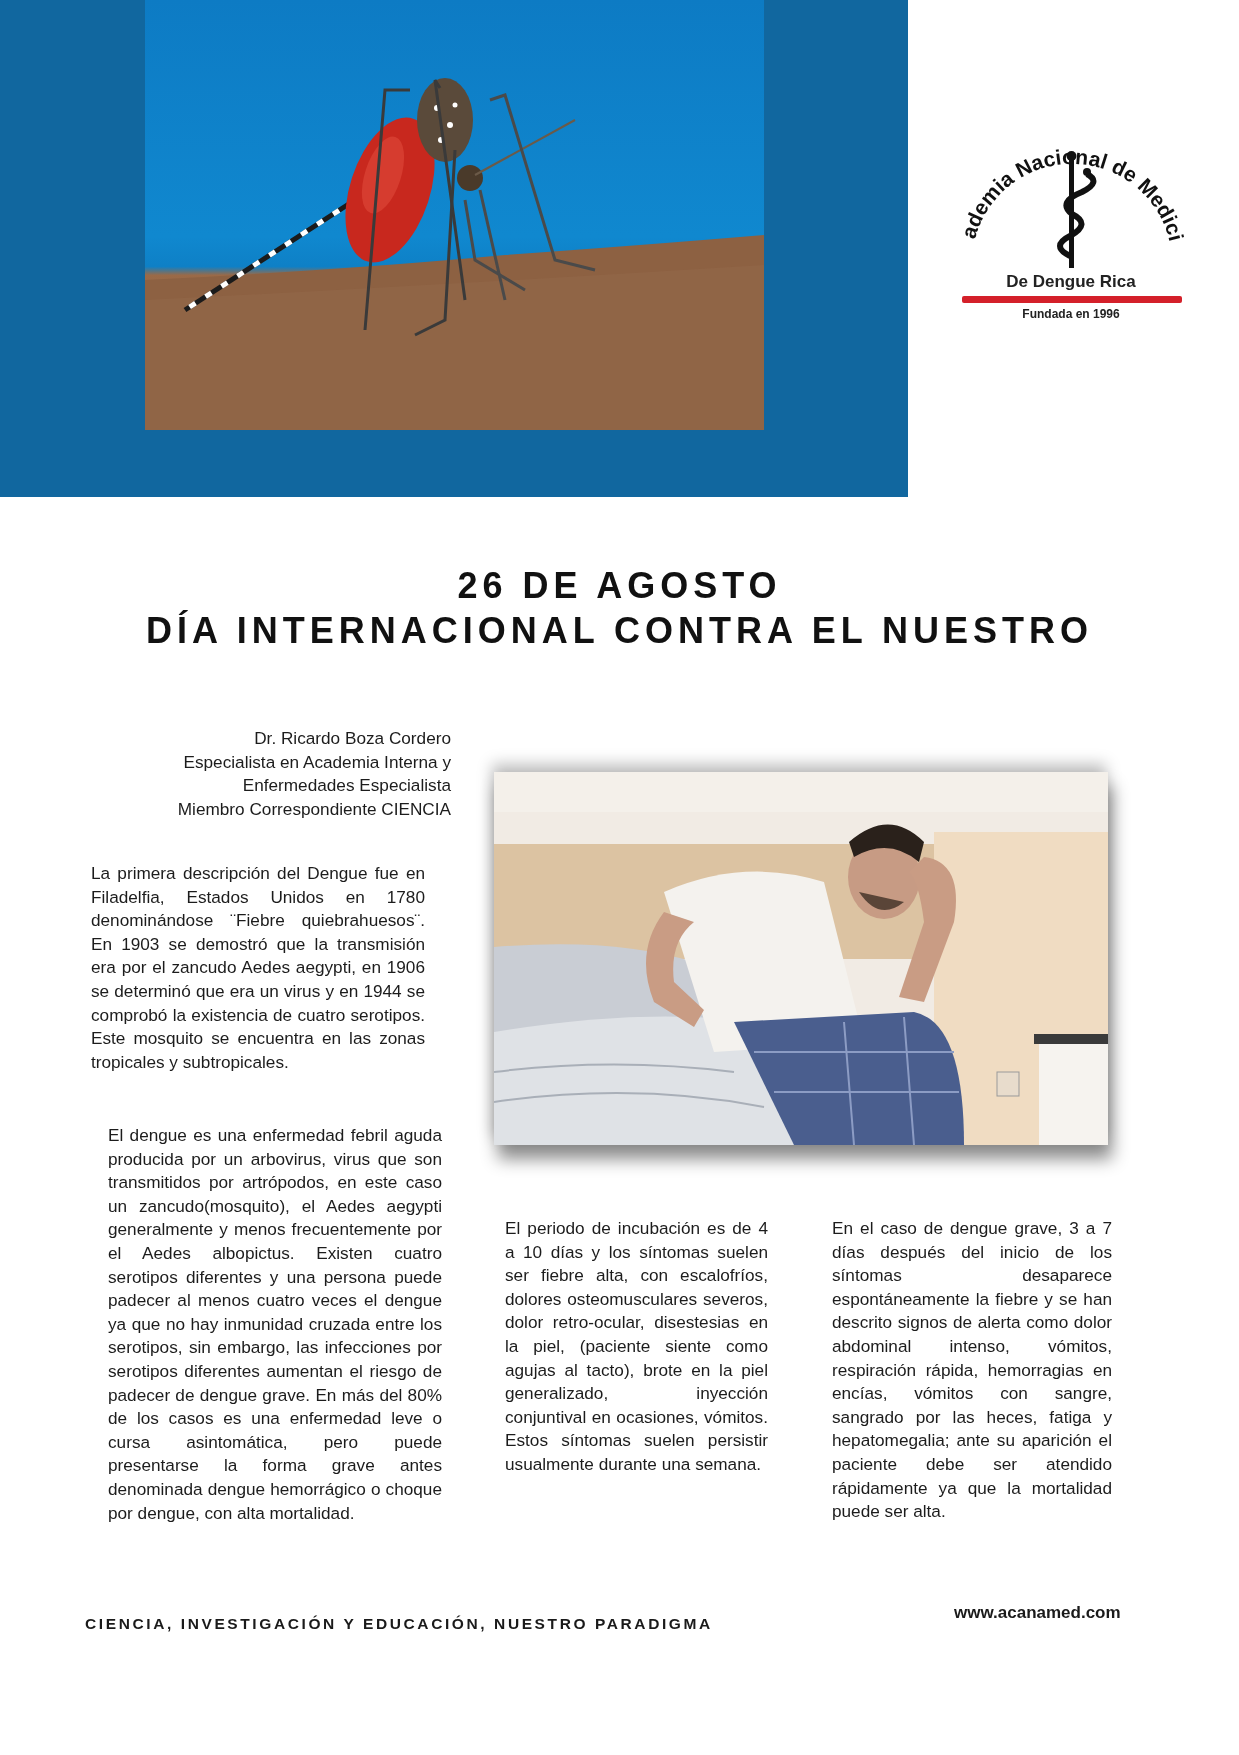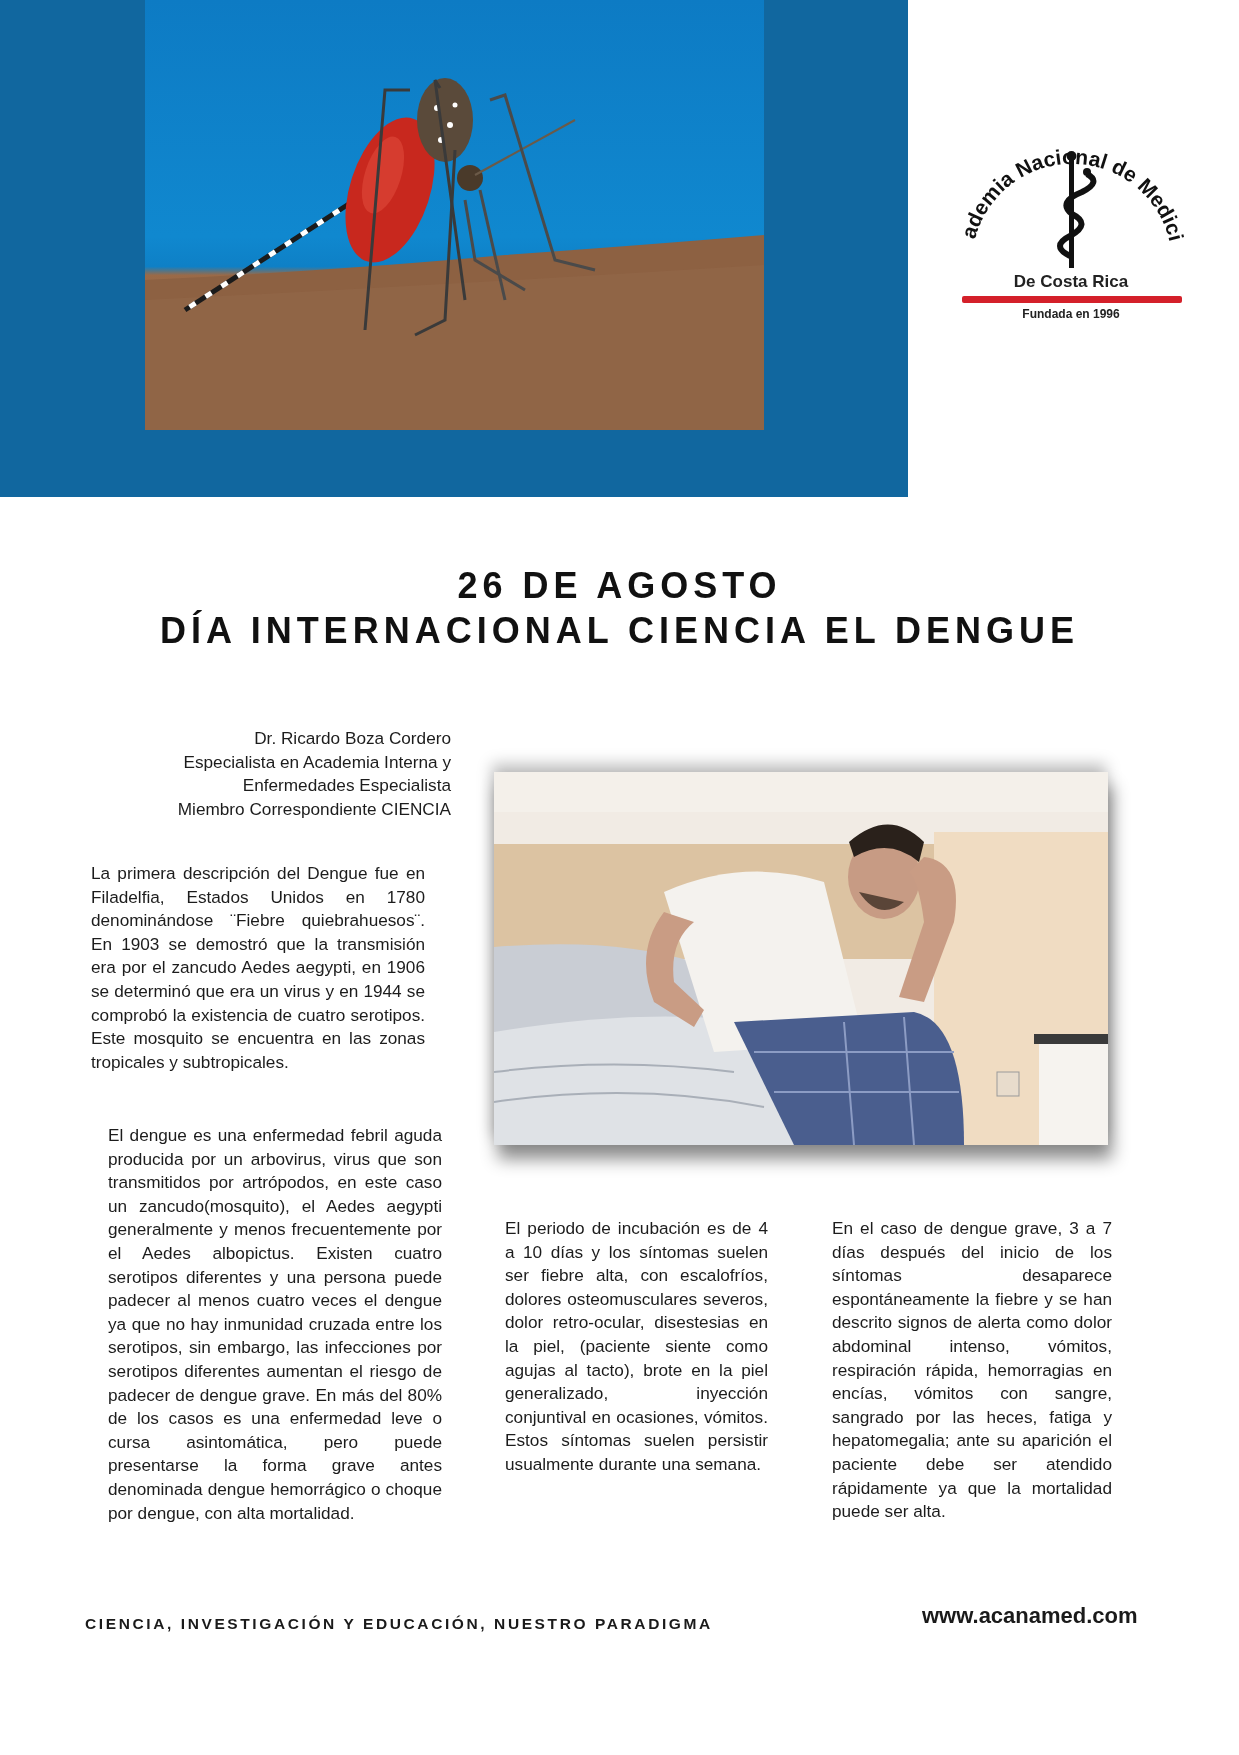--- a/index.html
+++ b/index.html
@@ -26,21 +26,21 @@
   .author div { white-space: nowrap; }
   .p1 { left: 91px; top: 862px; width: 334px; }
   .p2 { left: 108px; top: 1124px; width: 334px; }
   .col2 { left: 505px; top: 1217px; width: 263px; }
   .col3 { left: 832px; top: 1217px; width: 280px; }
 
   .sick-photo-wrap { position: absolute; left: 494px; top: 772px; width: 614px; height: 373px; box-shadow: 4px 14px 16px rgba(0,0,0,0.45), -2px -8px 14px rgba(0,0,0,0.25); overflow: hidden; background: #efe6dc; }
   .sick-photo-wrap svg { width: 100%; height: 100%; display: block; }
 
   .footer-slogan { position: absolute; left: 76px; top: 1615px; font-size: 15.5px; font-weight: bold; letter-spacing: 2.6px; color: #1a1a1a; margin-left: 9px; }
-  .footer-url { position: absolute; left: 922px; top: 1603px; font-size: 22px; font-weight: bold; color: #1a1a1a; }
+  .footer-url { position: absolute; left: 954px; top: 1603px; font-size: 17px; font-weight: bold; color: #1a1a1a; }
 </style>
 </head>
 <body>
 
 <div class="hero-panel">
   <div class="hero-photo">
     <svg viewBox="0 0 619 430" preserveAspectRatio="none">
 
       <path d="M0 280 Q200 270 360 255 Q500 245 619 235 L619 430 L0 430 Z" fill="#8d6142"></path>
       <path d="M0 300 Q300 285 619 265 L619 430 L0 430 Z" fill="#93674a" opacity="0.6"></path>
@@ -80,27 +80,27 @@
       <textPath href="#arcPath" startOffset="50%" text-anchor="middle">Academia Nacional de Medicina</textPath>
     </text>
 
     <g>
       <rect x="117" y="44" width="5" height="112" fill="#111"></rect>
       <circle cx="119.5" cy="44" r="5" fill="#111"></circle>
       <path d="M135 62 Q150 70 130 80 Q105 90 120 102 Q140 112 118 124 Q98 134 118 144" stroke="#111" stroke-width="6" fill="none"></path>
       <circle cx="135" cy="60" r="4" fill="#111"></circle>
     </g>
   </svg>
-  <div class="logo-sub costa">De Costa Rica</div>
+  <div class="logo-sub costa">De Dengue Rica</div>
   <div class="logo-bar"></div>
   <div class="logo-sub fund">Fundada en 1996</div>
 </div>
 
 <div class="title l1">26 DE AGOSTO</div>
-<div class="title l2">DÍA INTERNACIONAL CIENCIA EL DENGUE</div>
+<div class="title l2">DÍA INTERNACIONAL CONTRA EL NUESTRO</div>
 
 <div class="body-text author">
   <div>Dr. Ricardo Boza Cordero</div>
   <div>Especialista en Academia Interna y</div>
   <div>Enfermedades Especialista</div>
   <div>Miembro Correspondiente CIENCIA</div>
 </div>
 
 <p class="body-text p1">La primera descripción del Dengue fue en Filadelfia, Estados Unidos en 1780 denominándose ¨Fiebre quiebrahuesos¨. En 1903 se demostró que la transmisión era por el zancudo Aedes aegypti, en 1906 se determinó que era un virus y en 1944 se comprobó la existencia de cuatro serotipos. Este   mosquito se encuentra en las zonas tropicales y subtropicales.</p>
 <p class="body-text p2">El dengue es una enfermedad febril aguda producida por un arbovirus, virus que son transmitidos por artrópodos, en este caso un zancudo(mosquito), el Aedes aegypti generalmente y menos frecuentemente por el Aedes albopictus. Existen cuatro serotipos diferentes y una persona puede padecer al menos cuatro veces el dengue ya que no hay inmunidad cruzada entre los serotipos, sin embargo, las infecciones por serotipos diferentes aumentan el riesgo de padecer de dengue grave. En más del 80% de los casos es una enfermedad leve o cursa asintomática, pero puede presentarse la forma grave antes denominada dengue hemorrágico o choque por dengue, con alta mortalidad.</p>

